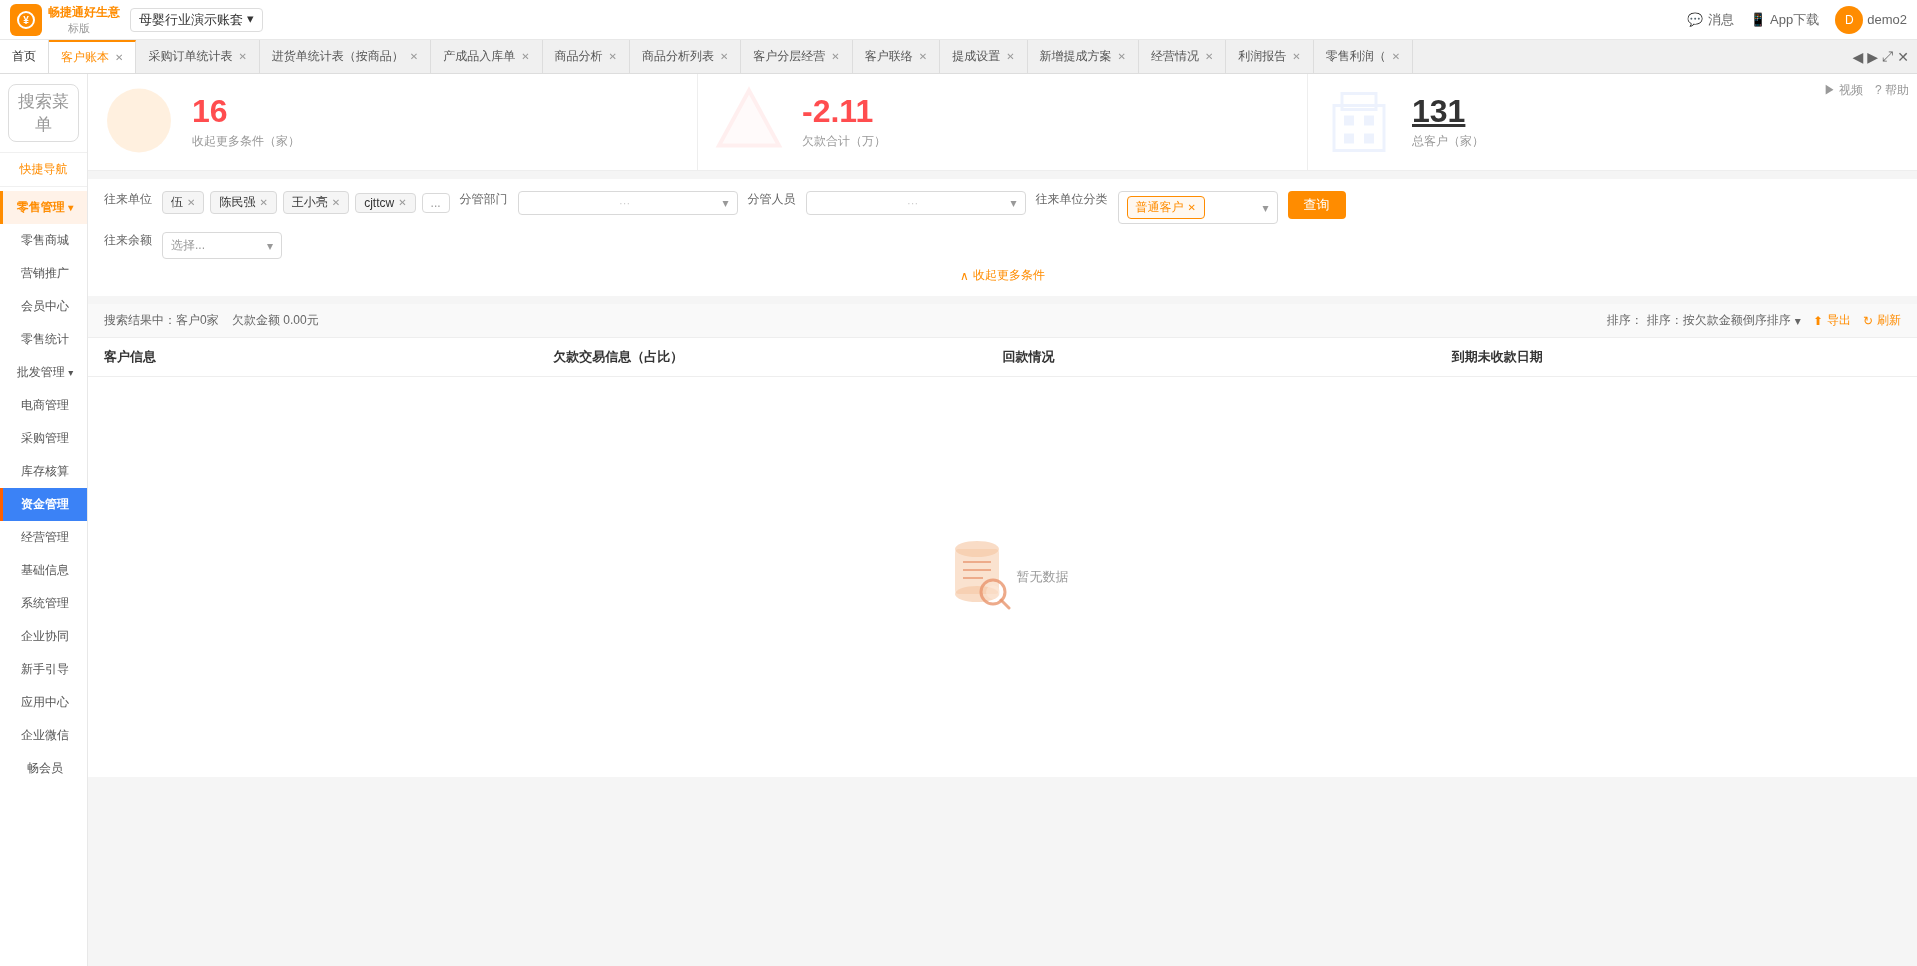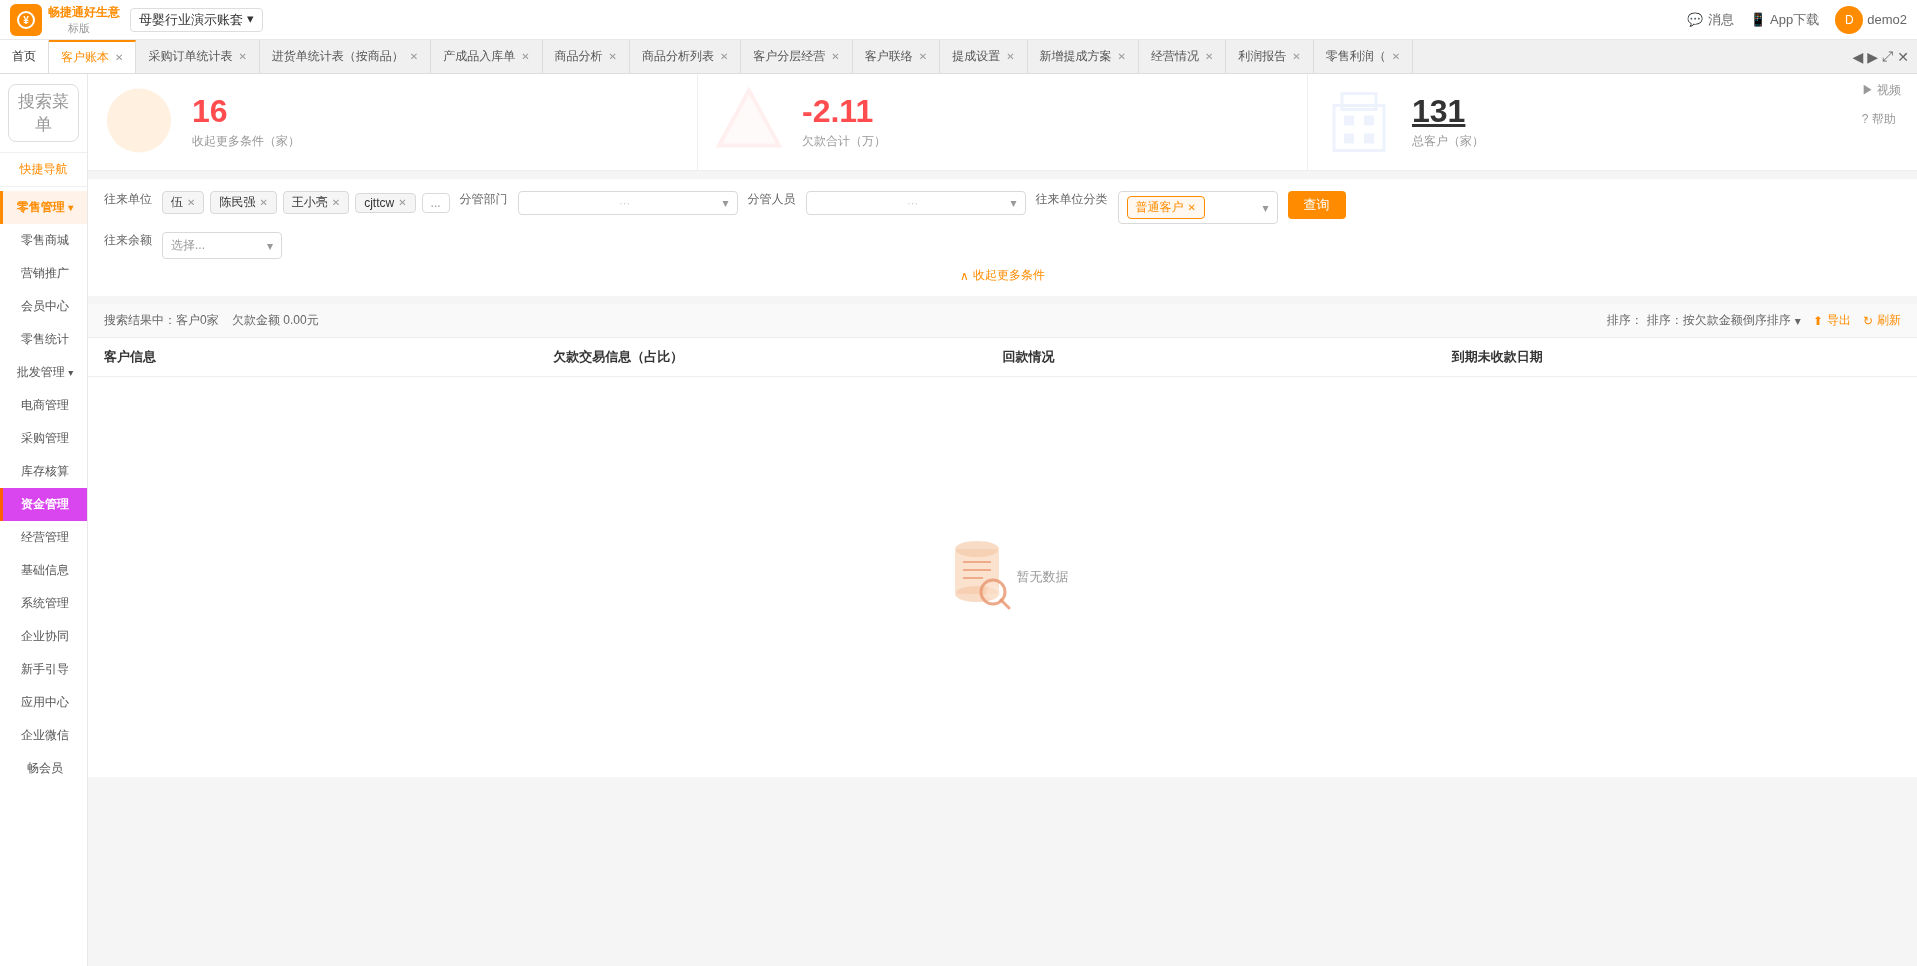--- a/index.html
+++ b/index.html
@@ -208,21 +208,21 @@
       </div>
       <div class="sidebar-item">
         <span>电商管理</span>
       </div>
       <div class="sidebar-item">
         <span>采购管理</span>
       </div>
       <div class="sidebar-item">
         <span>库存核算</span>
       </div>
-      <div class="sidebar-item active" style="background:#d946ef;color:#fff;border-left:3px solid #ff6000;">
+      <div class="sidebar-item active" style="background:#3b82f6;color:#fff;border-left:3px solid #ff6000;">
         <span>资金管理</span>
       </div>
       <div class="sidebar-item">
         <span>经营管理</span>
       </div>
       <div class="sidebar-item">
         <span>基础信息</span>
       </div>
       <div class="sidebar-item">
         <span>系统管理</span>
@@ -284,21 +284,21 @@
               <rect x="20" y="30" width="10" height="10" fill="#5b8def"></rect>
               <rect x="40" y="30" width="10" height="10" fill="#5b8def"></rect>
               <rect x="20" y="48" width="10" height="10" fill="#5b8def"></rect>
               <rect x="40" y="48" width="10" height="10" fill="#5b8def"></rect>
             </svg>
           </div>
           <div style="margin-left:80px;">
             <div class="stat-value dark">131</div>
             <div class="stat-label">总客户（家）</div>
           </div>
-          <div style="position:absolute;right:16px;top:8px;display:flex;gap:12px;font-size:12px;color:#999;flex-direction:column;">
+          <div style="position:absolute;right:8px;top:8px;display:flex;gap:12px;font-size:12px;color:#999;">
             <span style="cursor:pointer;">
               <span>▶</span>
               <span>视频</span>
             </span>
             <span style="cursor:pointer;">
               <span>?</span>
               <span>帮助</span>
             </span>
           </div>
         </div>

